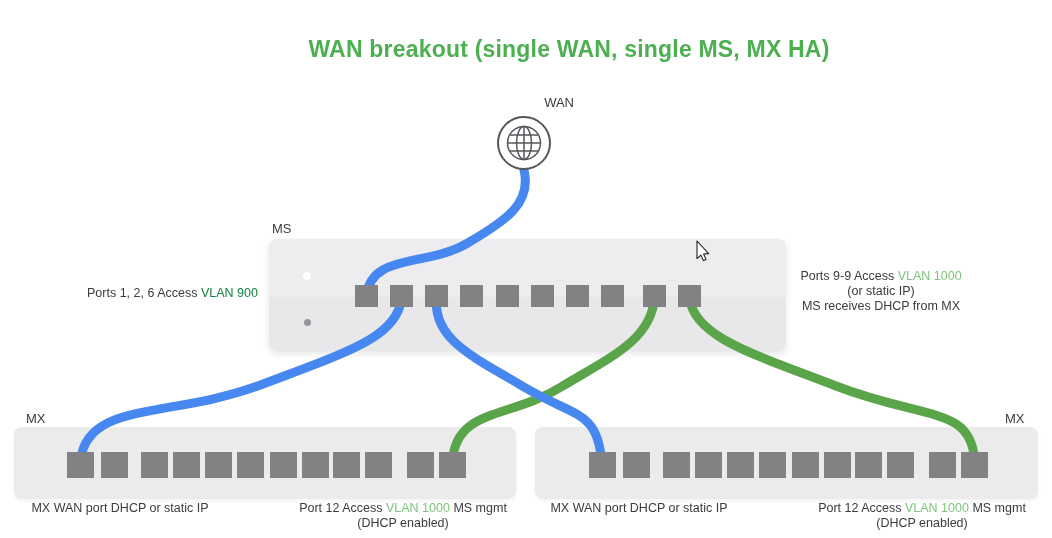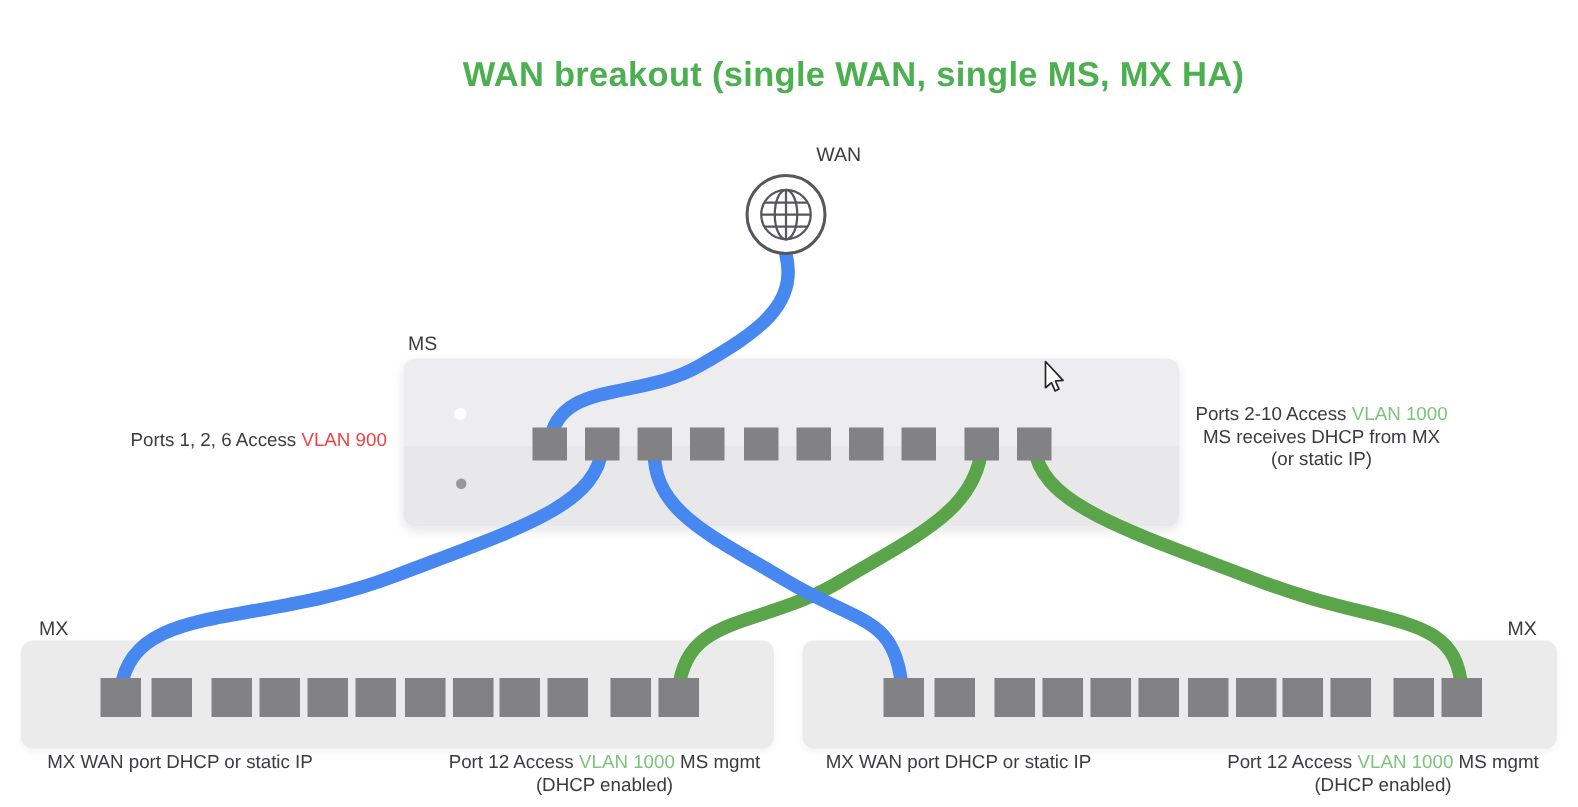--- a/index.html
+++ b/index.html
@@ -110,26 +110,26 @@
       <div class="port" style="left: 759px; top: 452px; width: 27px; height: 26px;"></div>
       <div class="port" style="left: 792px; top: 452px; width: 27px; height: 26px;"></div>
       <div class="port" style="left: 824px; top: 452px; width: 27px; height: 26px;"></div>
       <div class="port" style="left: 855px; top: 452px; width: 27px; height: 26px;"></div>
       <div class="port" style="left: 887px; top: 452px; width: 27px; height: 26px;"></div>
       <div class="port" style="left: 929px; top: 452px; width: 27px; height: 26px;"></div>
       <div class="port" style="left: 961px; top: 452px; width: 27px; height: 26px;"></div>
     </div>
 
   <div class="note" style="left:87px; top:286px;">
-    <span>Ports 1, 2, 6 Access </span><span style="color: #ef4444;">VLAN 900</span>
+    <span>Ports 1, 2, 6 Access </span><span style="color: #15803d;">VLAN 900</span>
   </div>
   <div class="note center" style="left:790px; top:269px; width:182px;">
-    <div><span>Ports 2-10 Access </span><span style="color: rgb(124, 196, 124);">VLAN 1000</span></div>
+    <div><span>Ports 9-9 Access </span><span style="color: rgb(124, 196, 124);">VLAN 1000</span></div>
+    <div>(or static IP)</div>
     <div>MS receives DHCP from MX</div>
-    <div>(or static IP)</div>
   </div>
 
   <div class="note center" style="left:20px; top:501px; width:200px;">MX WAN port DHCP or static IP</div>
   <div class="note center" style="left:283px; top:501px; width:240px;">
     <div><span>Port 12 Access </span><span style="color: rgb(124, 196, 124);">VLAN 1000</span><span> MS mgmt</span></div>
     <div>(DHCP enabled)</div>
   </div>
 
   <div class="note center" style="left:539px; top:501px; width:200px;">MX WAN port DHCP or static IP</div>
   <div class="note center" style="left:802px; top:501px; width:240px;">

